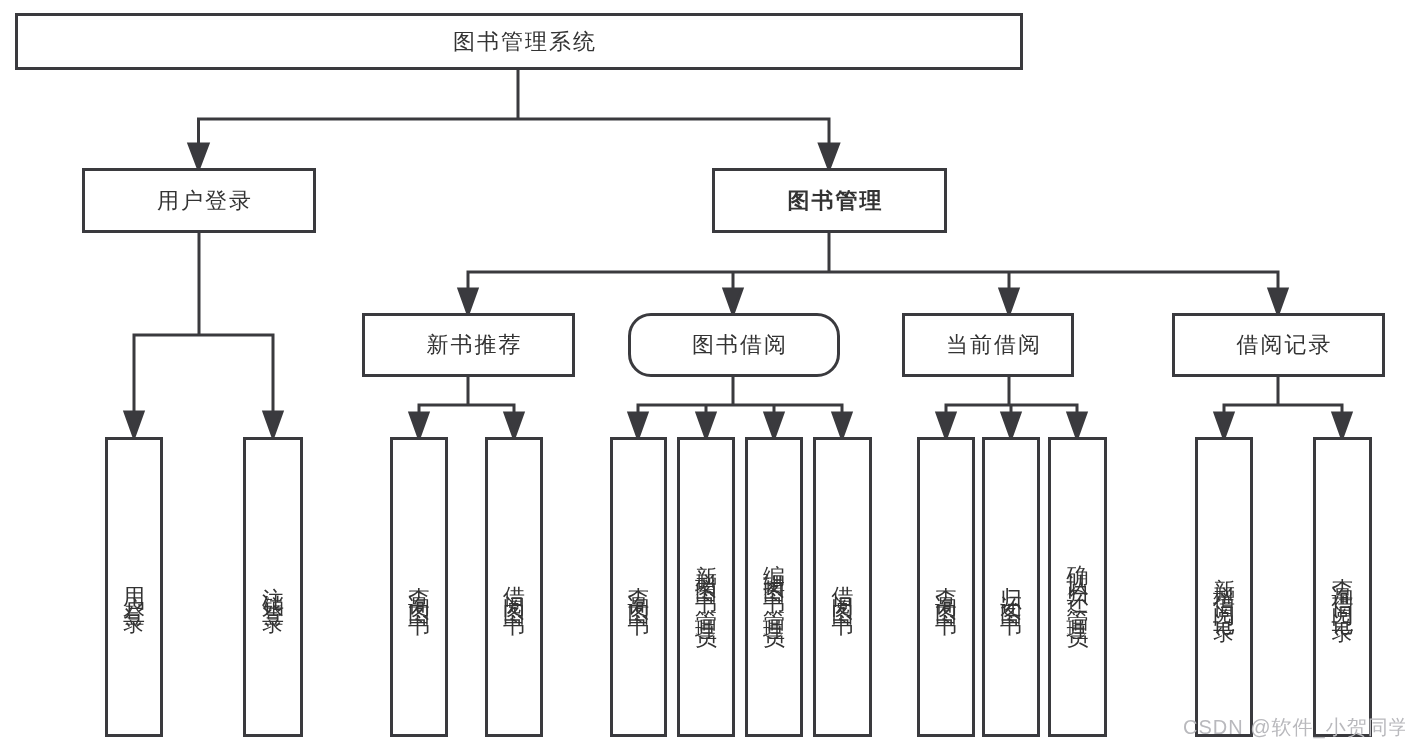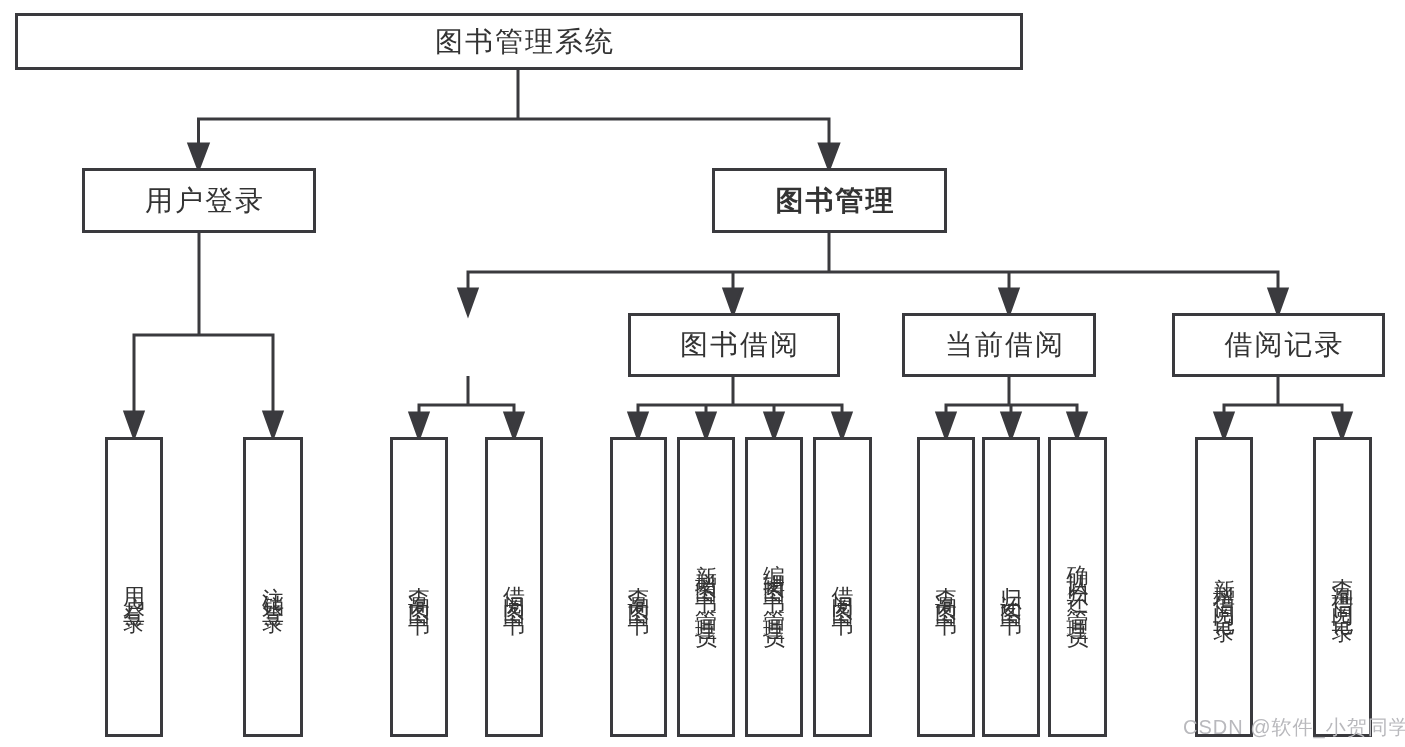--- a/index.html
+++ b/index.html
@@ -11,21 +11,21 @@
     overflow:hidden;
   }
   #edges{position:absolute;left:0;top:0;width:1405px;height:747px;}
   .node{
     position:absolute;
     box-sizing:border-box;
     background:#ffffff;
     border:3px solid #3a3a3e;
     display:flex;align-items:center;justify-content:center;
     color:#333333;
-    font-size:28px;
+    font-size:22px;
     letter-spacing:2px;
     white-space:nowrap;
     padding-left:12px;
   }
   .leaf{
     position:absolute;
     box-sizing:border-box;
     background:#ffffff;
     border:3px solid #3a3a3e;
     top:437px;height:300px;
@@ -103,22 +103,23 @@
       <polygon points="1215,413 1233,413 1224,438"></polygon>
       <polygon points="1333,413 1351,413 1342,438"></polygon>
     </g>
   </svg>
 
   <div class="node" style="left:15px;top:13px;width:1008px;height:57px;">图书管理系统</div>
 
   <div class="node" style="left:82px;top:168px;width:234px;height:65px;">用户登录</div>
   <div class="node" style="left:712px;top:168px;width:235px;height:65px;font-weight:bold;">图书管理</div>
 
-  <div class="node" style="left:628px;top:313px;width:212px;height:64px;">图书借阅</div>
-  <div class="node" style="left:902px;top:313px;width:194px;height:64px;">当前借阅</div>
+  <div class="node" style="left:362px;top:313px;width:213px;height:64px;">新书推荐</div>
+  <div class="node" style="left:628px;top:313px;width:212px;height:64px;border-radius:23px;">图书借阅</div>
+  <div class="node" style="left:902px;top:313px;width:172px;height:64px;">当前借阅</div>
   <div class="node" style="left:1172px;top:313px;width:213px;height:64px;">借阅记录</div>
 
   <div class="leaf" style="left:105px;width:58px;">
     <span class="vtext">用户登录</span>
   </div>
   <div class="leaf" style="left:243px;width:60px;">
     <span class="vtext">注销登录</span>
   </div>
   <div class="leaf" style="left:390px;width:58px;">
     <span class="vtext">查询图书</span>

